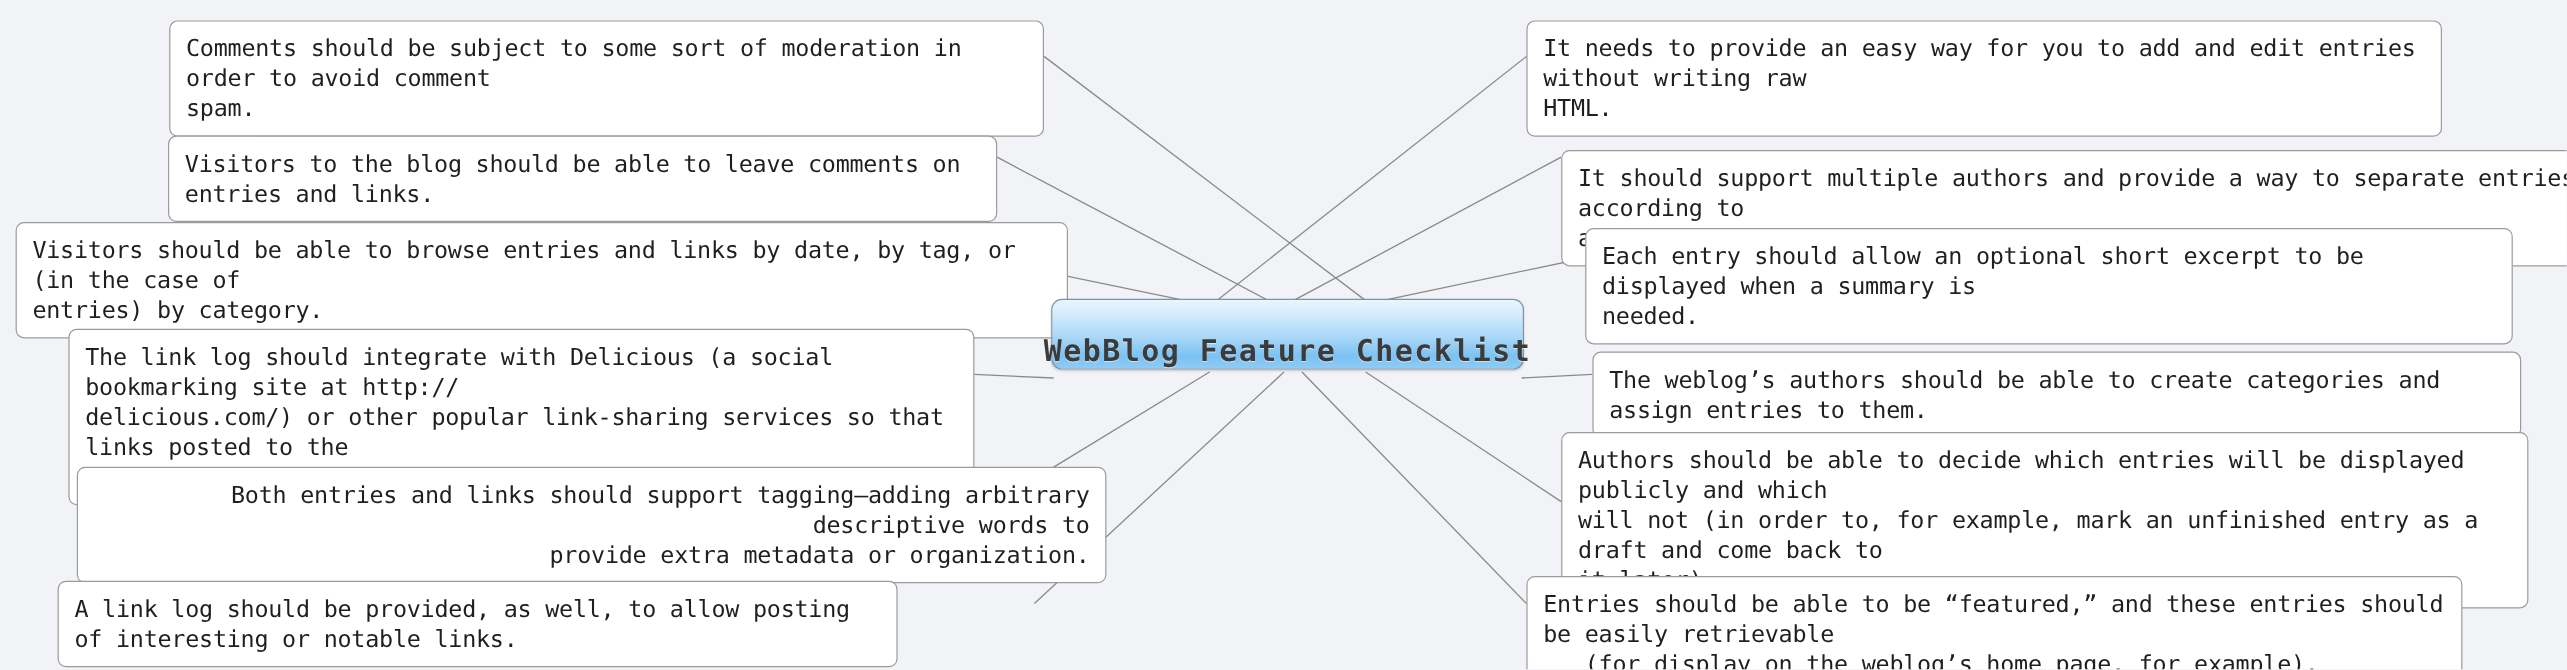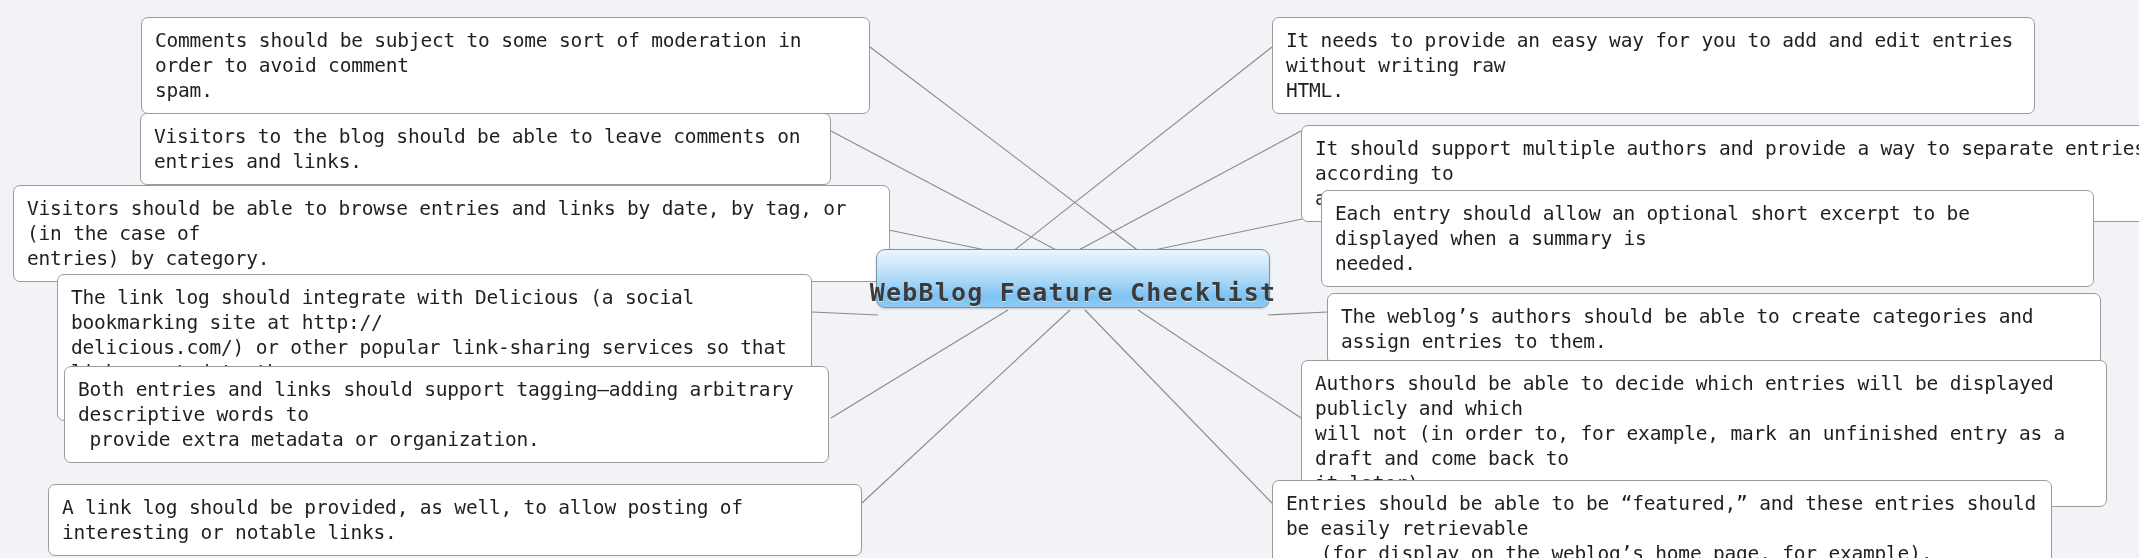--- a/index.html
+++ b/index.html
@@ -95,24 +95,24 @@
 
   <div class="node" style="left:140px; top:113px; width:691px;">Visitors to the blog should be able to leave comments on entries and links.</div>
 
   <div class="node" style="left:13px; top:185px; width:877px;">Visitors should be able to browse entries and links by date, by tag, or (in the case of
 entries) by category.</div>
 
   <div class="node" style="left:57px; top:274px; width:755px;">The link log should integrate with Delicious (a social bookmarking site at http://
 delicious.com/) or other popular link-sharing services so that links posted to the
 weblog automatically show up on the service as well.</div>
 
-  <div class="node" style="left:64px; top:366px; width:765px;">Both entries and links should support tagging–adding arbitrary descriptive words to
+  <div class="node" style="left:64px; top:389px; width:858px;text-align:right;">Both entries and links should support tagging–adding arbitrary descriptive words to
  provide extra metadata or organization.</div>
 
-  <div class="node" style="left:48px; top:484px; width:814px;">A link log should be provided, as well, to allow posting of interesting or notable links.</div>
+  <div class="node" style="left:48px; top:484px; width:700px;">A link log should be provided, as well, to allow posting of interesting or notable links.</div>
 
   <div class="node" style="left:1272px; top:17px; width:763px;">It needs to provide an easy way for you to add and edit entries without writing raw
 HTML.</div>
 
   <div class="node" style="left:1301px; top:125px; width:956px;">It should support multiple authors and provide a way to separate entries according to
 author.</div>
 
   <div class="node" style="left:1321px; top:190px; width:773px;">Each entry should allow an optional short excerpt to be displayed when a summary is
 needed.</div>
 

